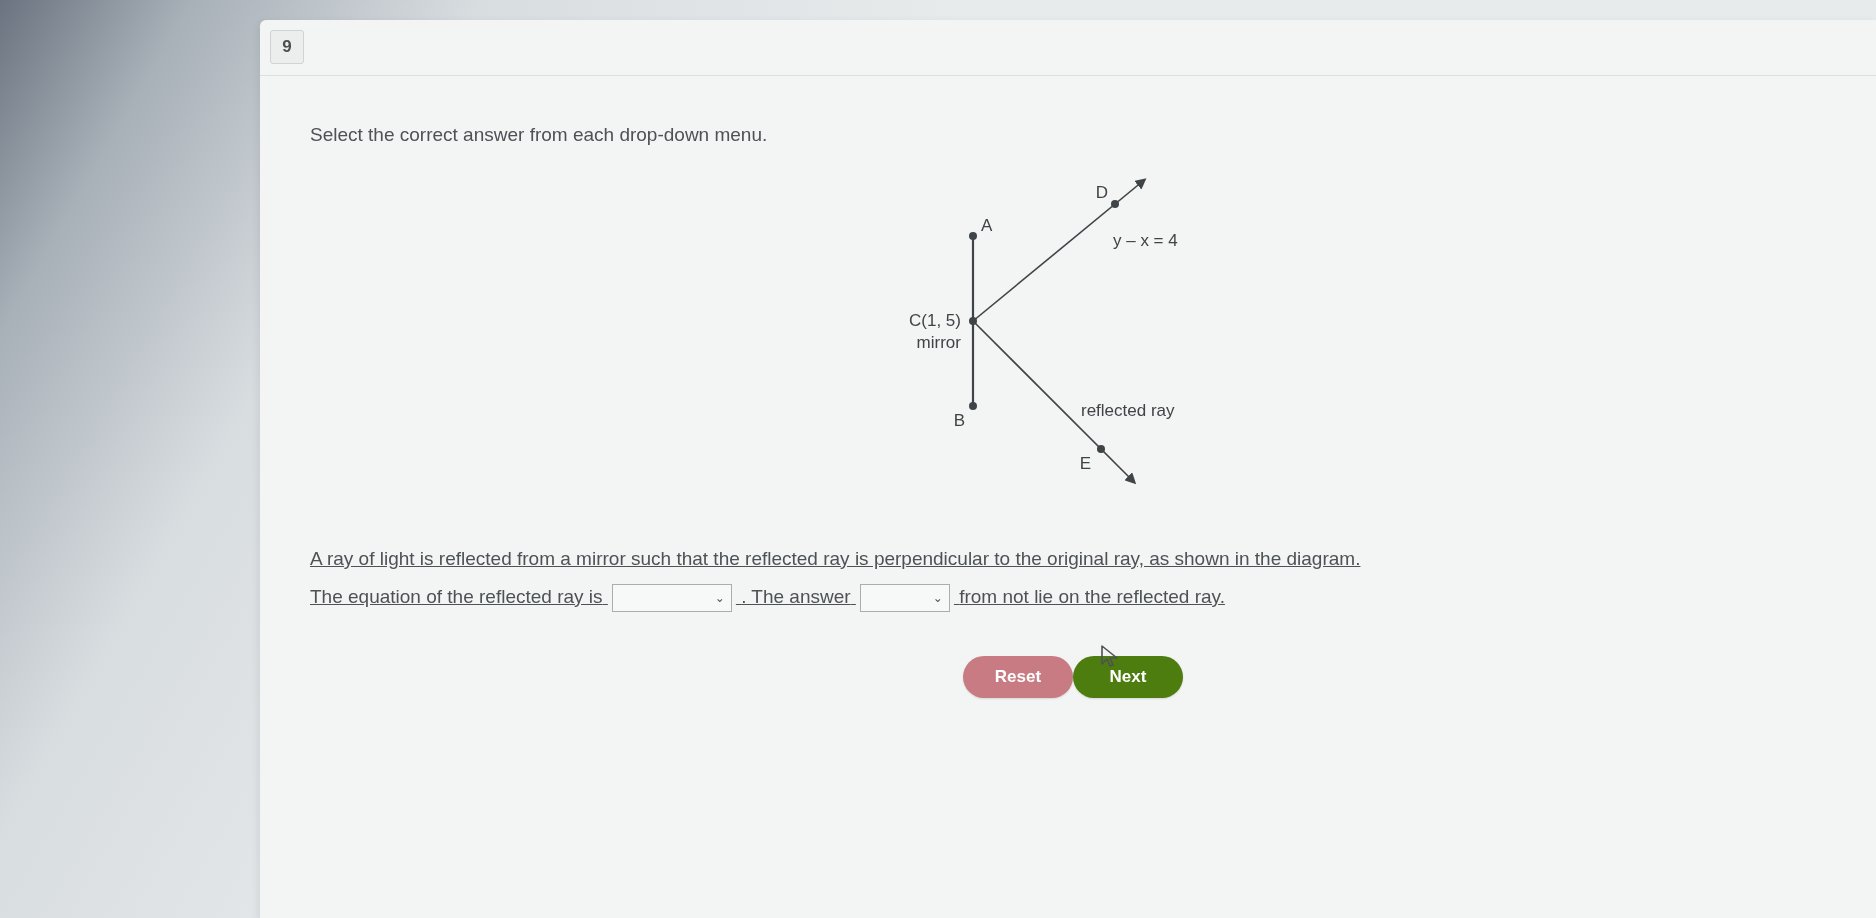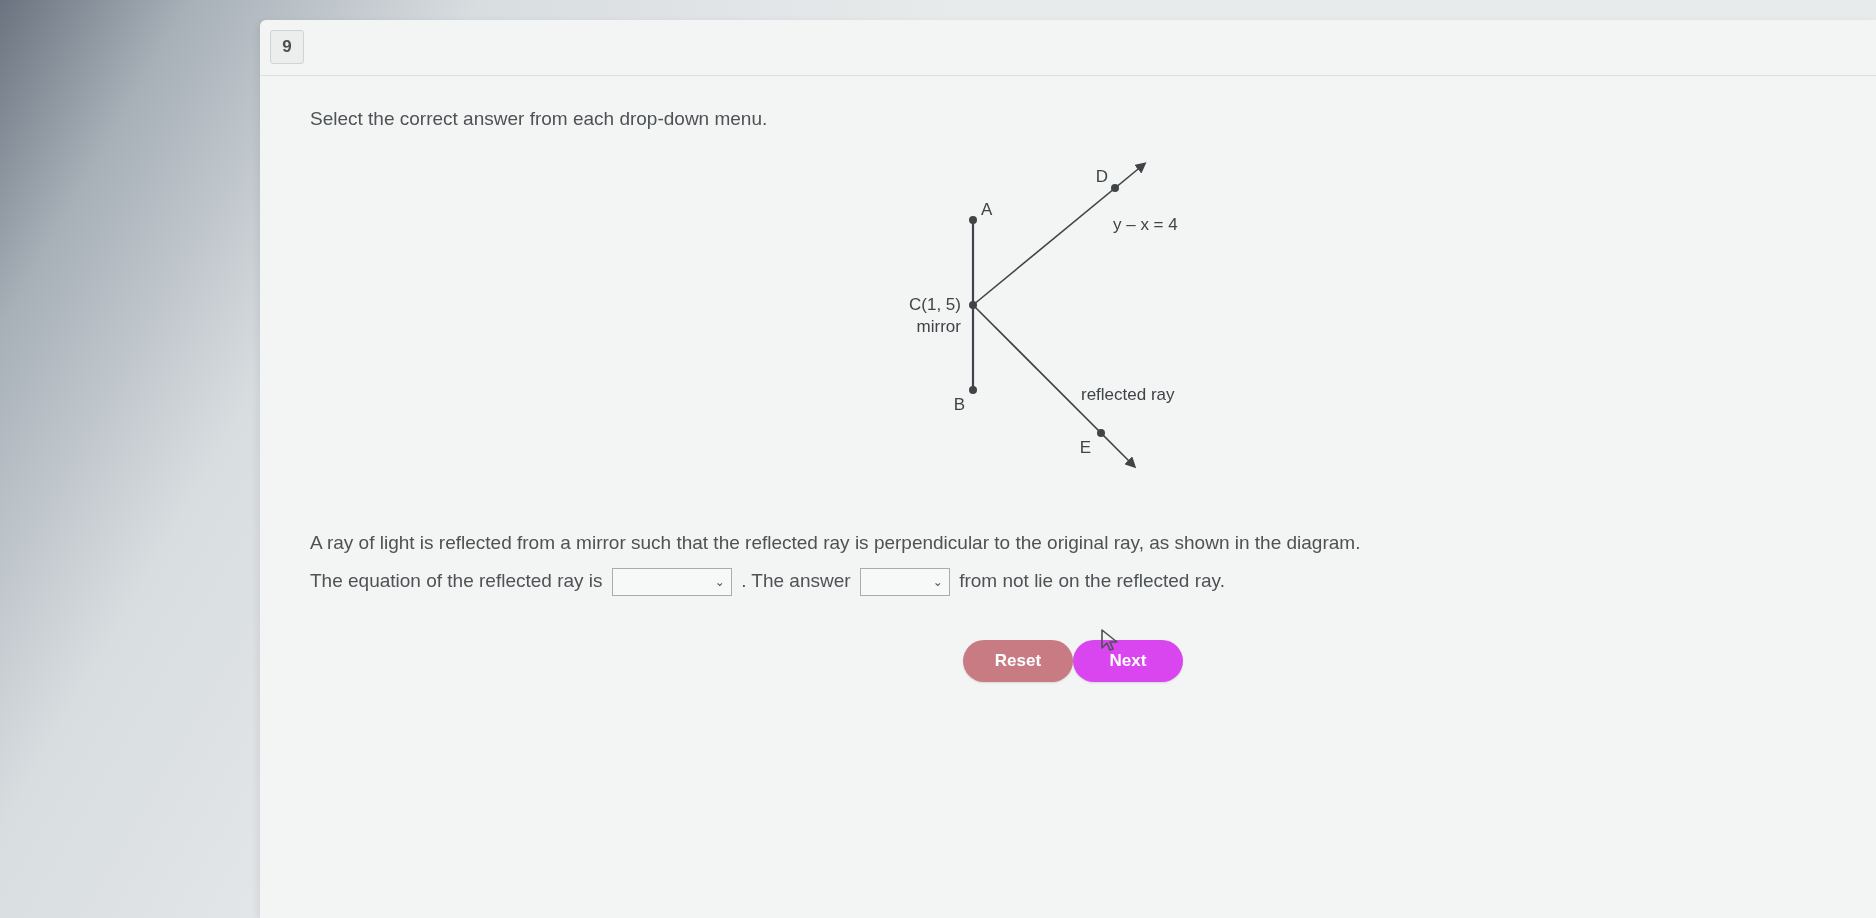--- a/index.html
+++ b/index.html
@@ -42,39 +42,40 @@
     }
     .topbar-line {
       position: absolute;
       left: 0; right: 0; top: 55px;
       height: 1px;
       background: #dcdfe0;
     }
     .content {
       position: absolute;
       left: 50px;
-      top: 88px;
+      top: 104px;
       right: 40px;
     }
     .instruction {
       color: #4d5255;
       font-size: 19px;
       margin-bottom: 30px;
     }
     .diagram-wrap {
       width: 100%;
       display: flex;
       justify-content: center;
       margin-bottom: 30px;
     }
     .diagram { position: relative; }
     .problem-text {
       color: #4d5255;
       font-size: 19px;
       line-height: 2.0;
+      text-decoration: underline;
     }
     .inline-select {
       display: inline-block;
       width: 120px;
       height: 28px;
       border: 1px solid #a9adae;
       background: #f7f8f8;
       vertical-align: middle;
       position: relative;
       margin: 0 4px;
@@ -103,21 +104,21 @@
       font-weight: bold;
       color: #fff;
       cursor: pointer;
       display: flex;
       align-items: center;
       justify-content: center;
       box-shadow: 0 1px 2px rgba(0,0,0,0.12);
       font-family: inherit;
     }
     .btn-reset { background: #c87b82; }
-    .btn-next  { background: #d946ef; }
+    .btn-next  { background: #4d7c0f; }
     .cursor {
       position: absolute;
       left: 790px;
       top: 520px;
       font-size: 22px;
       color: #555;
       pointer-events: none;
     }
     svg text {
       font-family: Arial, Helvetica, sans-serif;

